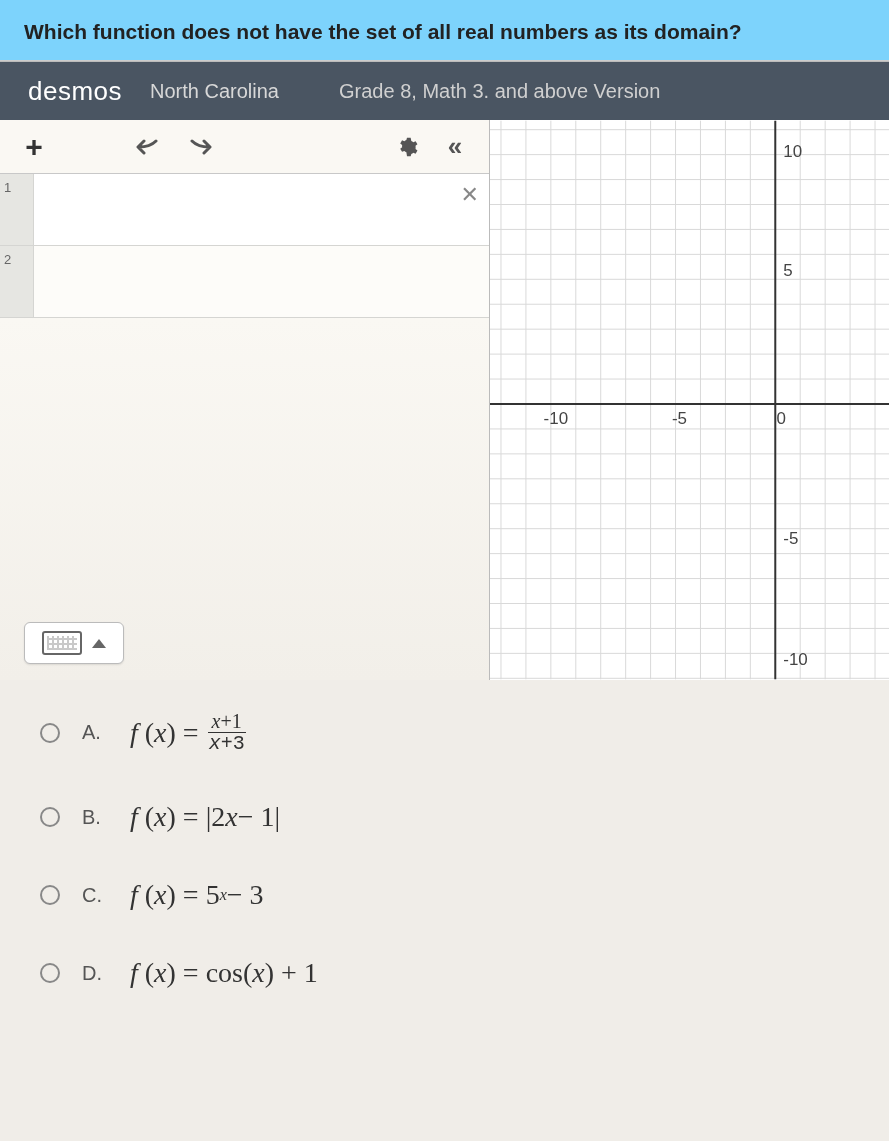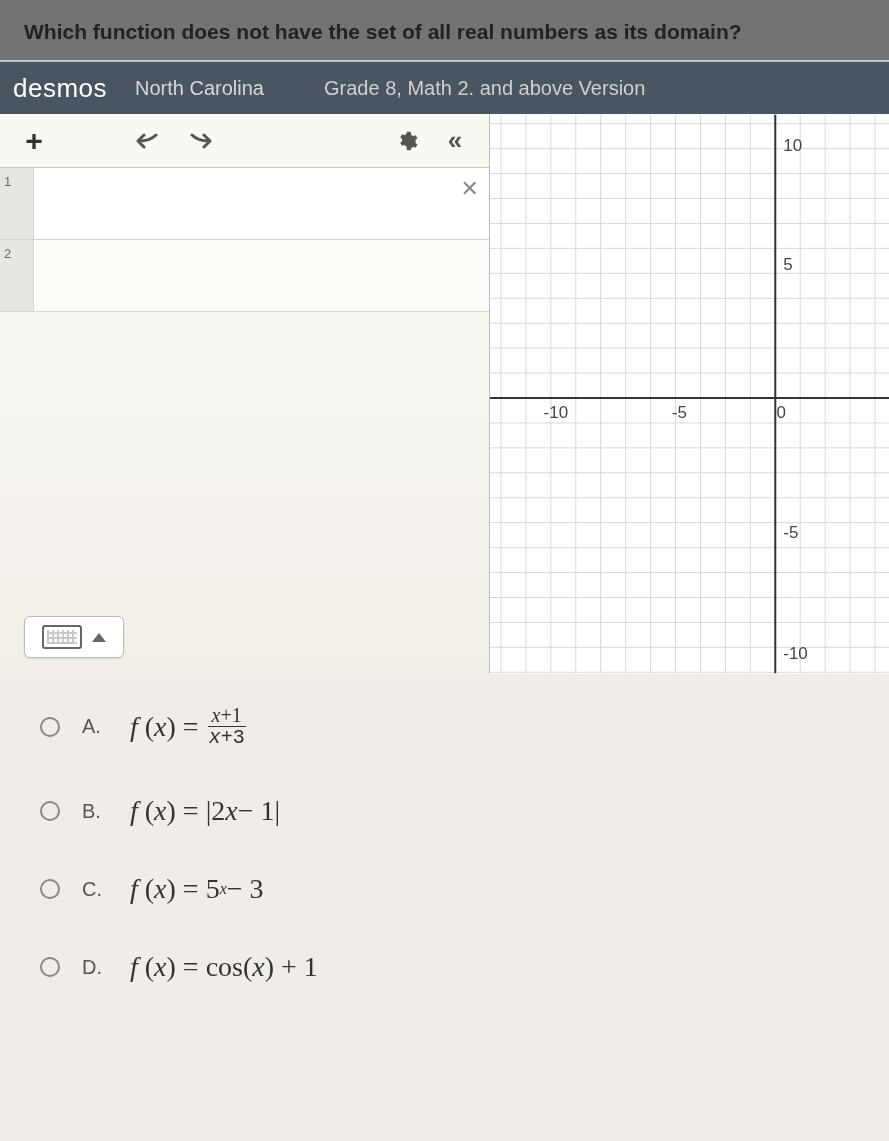--- a/index.html
+++ b/index.html
@@ -9,35 +9,35 @@
     width: 889px;
     height: 1141px;
     position: relative;
     overflow: hidden;
   }
   .question-bar {
     padding: 20px 24px 16px 24px;
     font-size: 21px;
     font-weight: bold;
     color: #222;
-    background: #737373;
+    background: #7dd3fc;
     border-bottom: 1px solid #ccc;
   }
   .desmos-wrapper {
     display: flex;
     flex-direction: column;
     border-top: 1px solid #bbb;
   }
   .desmos-header {
     background: #4a5562;
     color: #eee;
     display: flex;
     align-items: center;
-    height: 52px;
-    padding: 0 13px;
+    height: 58px;
+    padding: 0 28px;
     font-size: 19px;
   }
   .desmos-logo {
     font-family: "Segoe UI", Arial, sans-serif;
     font-weight: 400;
     font-size: 26px;
     color: #fff;
     letter-spacing: 0.5px;
     margin-right: 28px;
   }
@@ -206,21 +206,21 @@
 </head>
 <body>
 
 <div class="question-bar">Which function does not have the set of all real numbers as its domain?</div>
 
 <div class="desmos-wrapper">
 
   <div class="desmos-header">
     <span class="desmos-logo">desmos</span>
     <span class="desmos-subtitle">North Carolina</span>
-    <span class="desmos-version">Grade 8, Math 2. and above Version</span>
+    <span class="desmos-version">Grade 8, Math 3. and above Version</span>
   </div>
 
   <div class="desmos-body">
 
     <div class="exprlist">
 
       <div class="toolbar">
         <div class="tool-btn tool-plus">+</div>
         <div style="width:60px"></div>
         <div class="tool-btn">

